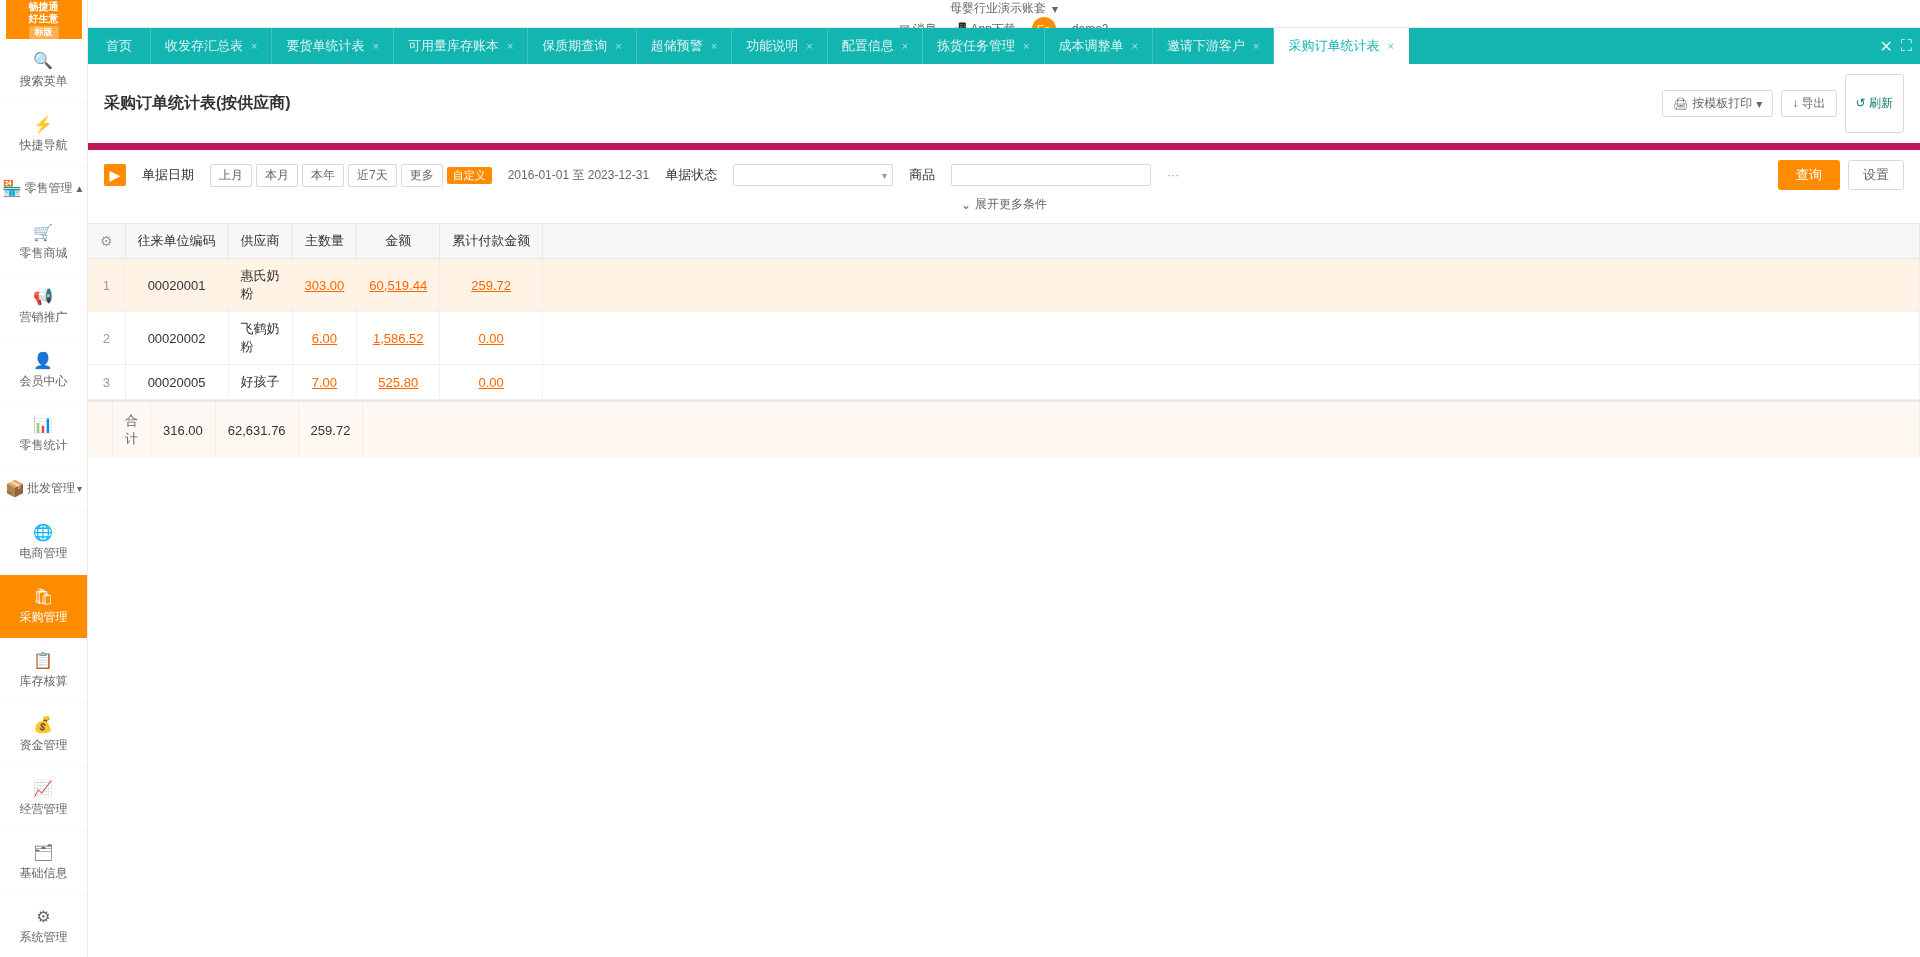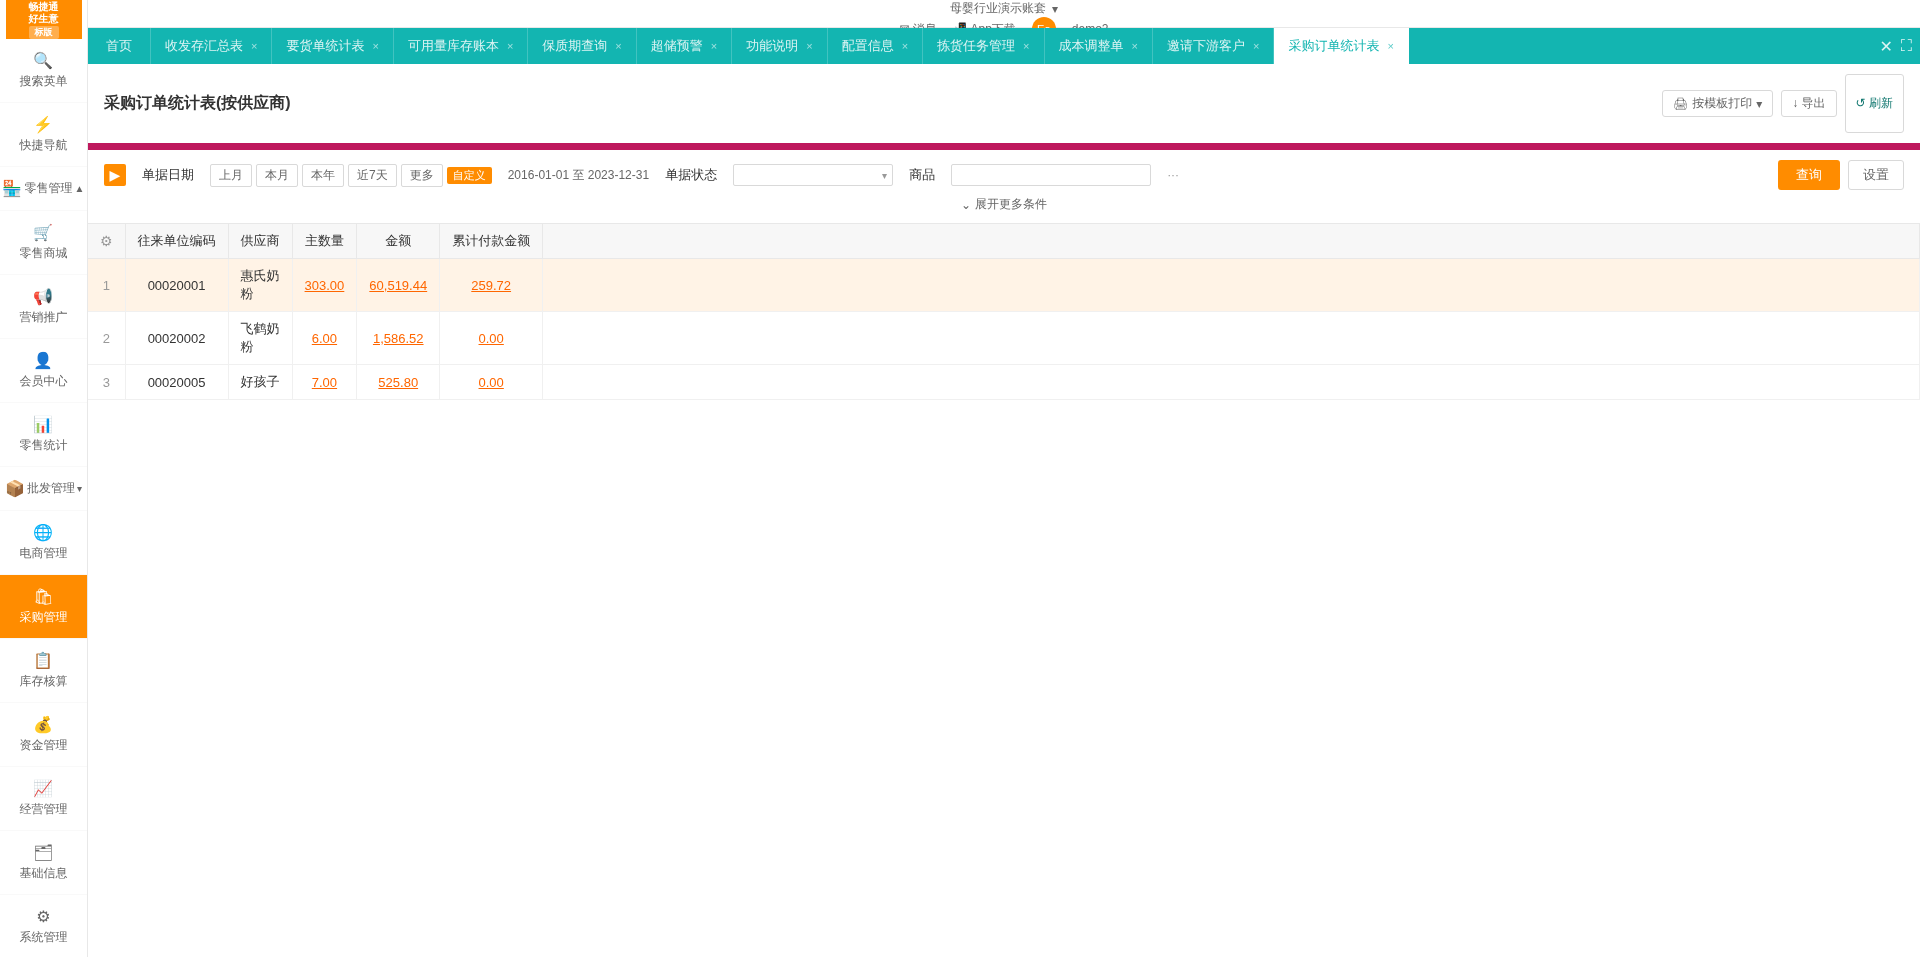--- a/index.html
+++ b/index.html
@@ -338,15 +338,29 @@
     <td>00020005</td>
     <td style="text-align:left;">好孩子</td>
     <td class="col-link">7.00</td>
     <td class="col-link">525.80</td>
     <td class="col-link">0.00</td>
     <td></td>
   </tr>
           </tbody>
       </table>
 
+      <div class="table-footer">
+        <table class="footer-table">
+          <tbody>
+              <tr>
+            <td style="width:40px;"></td>
+            <td style="width:calc(200px + 160px);" class="footer-label">合计</td>
+            <td style="width:160px;">316.00</td>
+            <td style="width:160px;">62,631.76</td>
+            <td style="width:160px;">259.72</td>
+            <td style="width:100%;"></td>
+          </tr>
+        </tbody>
+          </table>
+      </div>
     </div>
   </div>
 </div>
 
 </body></html>

